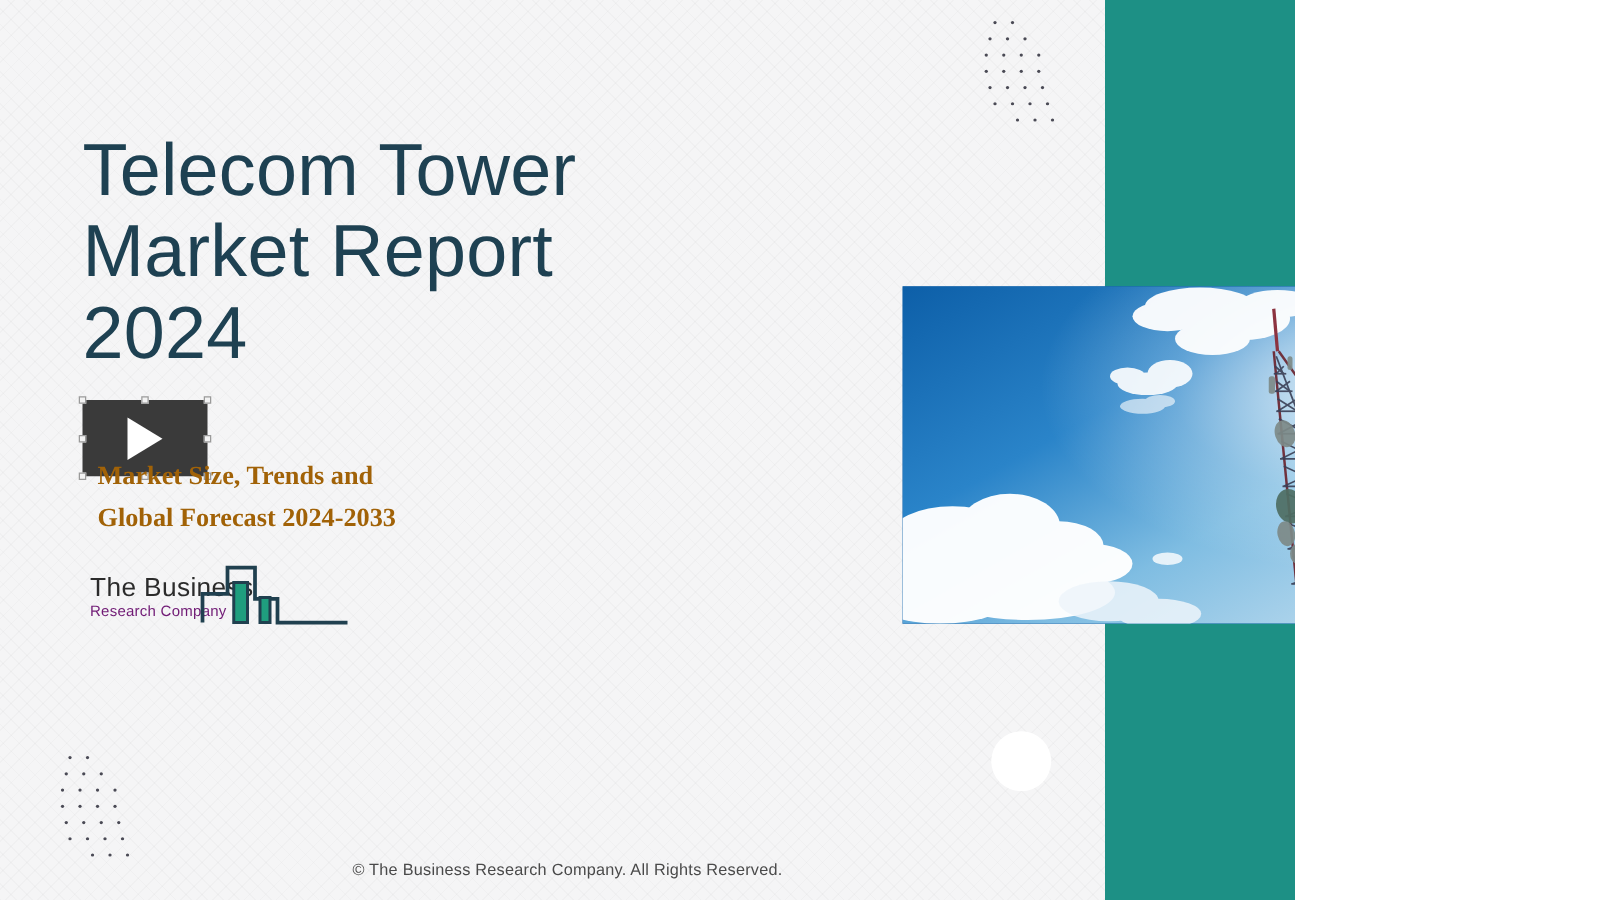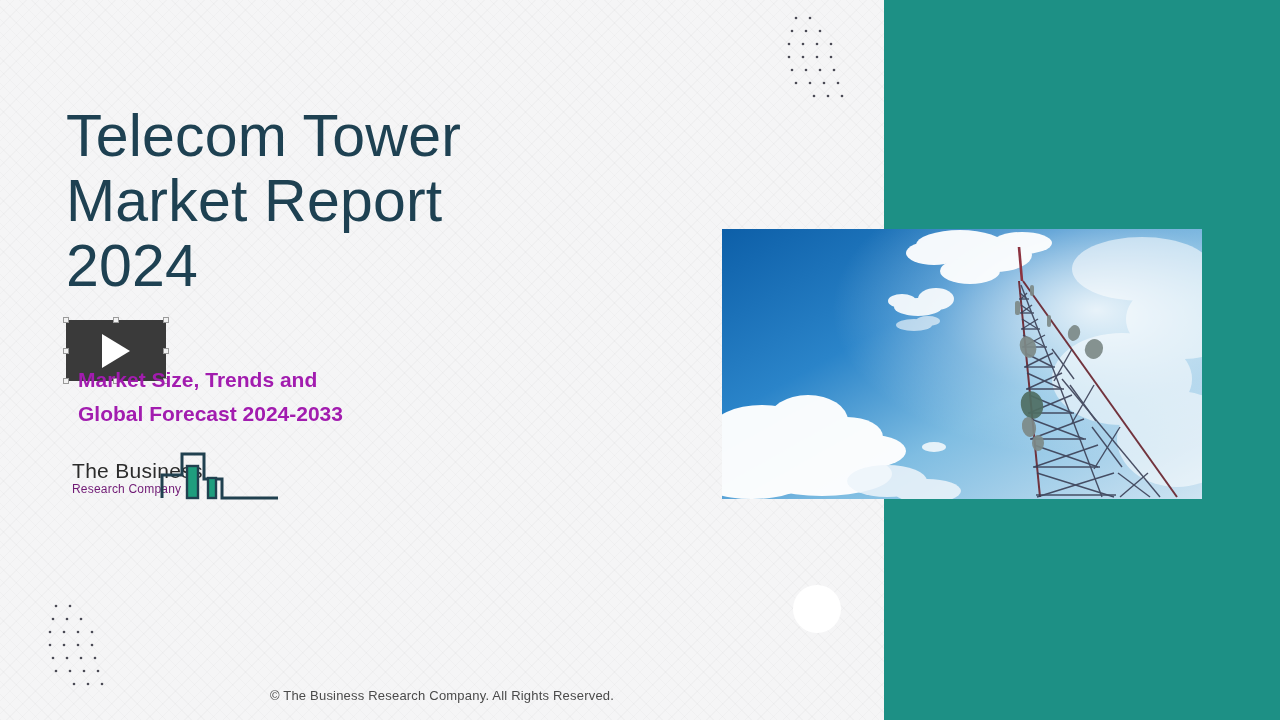--- a/index.html
+++ b/index.html
@@ -2,21 +2,21 @@
 <html><head>
 <meta charset="utf-8">
 <style>
   html, body {
     margin: 0;
     padding: 0;
     background: #ffffff;
   }
   #slide {
     position: relative;
-    width: 1280px;
+    width: 1036px;
     height: 720px;
     overflow: hidden;
     background: #f5f5f6;
     font-family: "Liberation Sans", sans-serif;
   }
 
   
   .bg-texture {
     position: absolute;
     inset: 0;
@@ -105,22 +105,23 @@
 
   
   .subtitle {
     position: absolute;
     left: 78px;
     top: 363px;
     width: 560px;
     font-size: 21px;
     line-height: 34px;
     font-weight: bold;
-    color: #a21caf;
+    color: #a16207;
     white-space: pre-line;
+    font-family: Liberation Serif, serif;
   }
 
   
   .logo {
     position: absolute;
     left: 68px;
     top: 448px;
     width: 212px;
     height: 62px;
   }
@@ -160,21 +161,21 @@
     width: 480px;
     height: 270px;
     overflow: hidden;
     background: #1060a8;
   }
   .photo svg { display: block; }
 
   
   .footer {
     position: absolute;
-    left: 0;
+    left: 12px;
     top: 688px;
     width: 884px;
     text-align: center;
     font-size: 13px;
     color: #4a4a4a;
     letter-spacing: 0.2px;
   }
 </style>
 </head>
 <body>

